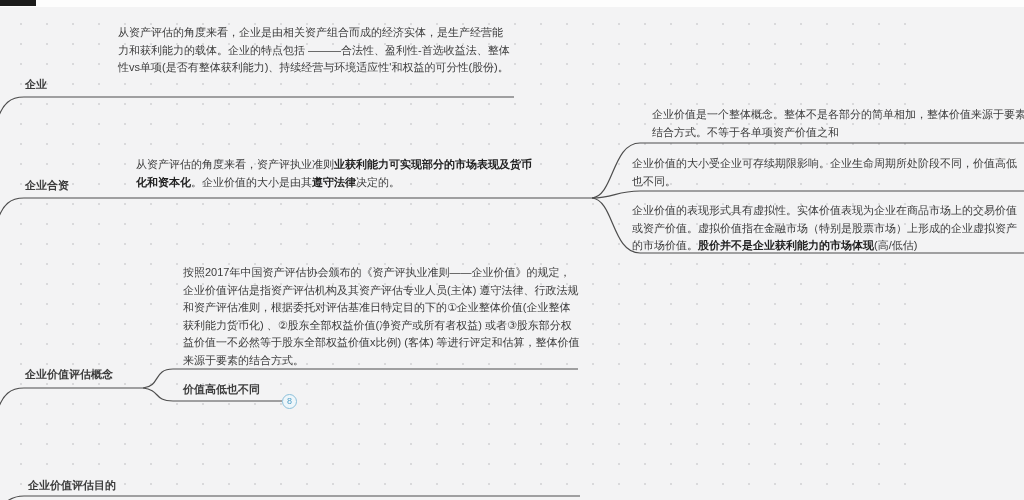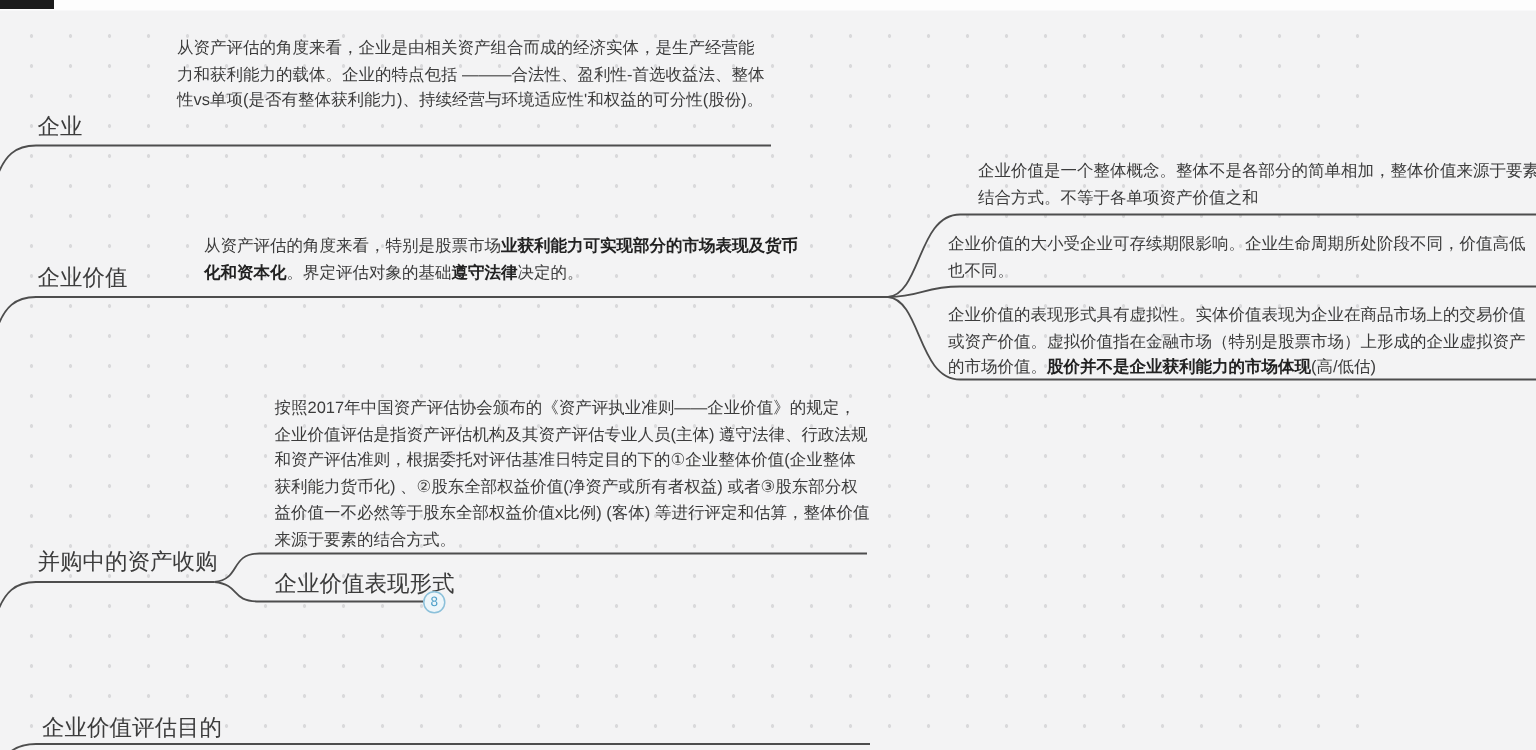--- a/index.html
+++ b/index.html
@@ -30,24 +30,25 @@
   .txt {
     position: absolute;
     font-size: 11px;
     line-height: 17.5px;
     color: #3c3c3c;
     letter-spacing: 0;
   }
   .txt .bold { font-weight: 700; color: #222222; }
   .nodelabel {
     position: absolute;
-    font-size: 15px;
+    font-size: 11px;
     line-height: 13px;
     color: #3c3c3c;
     white-space: nowrap;
+    font-weight: bold;
   }
   .badge {
     position: absolute;
     width: 13px; height: 13px;
     border: 1px solid #8bc0da;
     border-radius: 50%;
     background: #eef6fa;
     color: #4f9fc8;
     font-size: 9px; line-height: 13px;
     text-align: center;
@@ -69,27 +70,27 @@
     <path d="M592,198 C614,200 612,253 640,253 H1026"></path>
     <path d="M143,388 H24 C10,388 3,395 -2,409"></path>
     <path d="M143,388 C161,386 153,369 173,369 H578"></path>
     <path d="M143,388 C161,390 153,401 173,401 H282"></path>
     <path d="M580,496 H24 C10,496 3,503 -2,512"></path>
   </svg>
 
   <div class="txt" style="left:118px; top:24px; width:394px;"><span>从资产评估的角度来看，企业是由相关资产组合而成的经济实体，是生产经营能力和获利能力的载体。企业的特点包括 ———合法性、盈利性-首选收益法、整体性vs单项(是否有整体获利能力)、持续经营与环境适应性'和权益的可分性(股份)。</span></div>
   <div class="nodelabel" style="left:25px; top:78px;">企业</div>
 
-  <div class="txt" style="left:136px; top:156px; width:396px;"><span>从资产评估的角度来看，特别是股票市场</span><span class="bold">业获利能力可实现部分的市场表现及货币化和资本化</span><span>。界定评估对象的基础</span><span class="bold">遵守法律</span><span>决定的。</span></div>
-  <div class="nodelabel" style="left:25px; top:179px;">企业价值</div>
+  <div class="txt" style="left:136px; top:156px; width:396px;"><span>从资产评估的角度来看，资产评执业准则</span><span class="bold">业获利能力可实现部分的市场表现及货币化和资本化</span><span>。企业价值的大小是由其</span><span class="bold">遵守法律</span><span>决定的。</span></div>
+  <div class="nodelabel" style="left:25px; top:179px;">企业合资</div>
 
   <div class="txt" style="left:632px; top:106px; width:388px;margin-left:20px;"><span>企业价值是一个整体概念。整体不是各部分的简单相加，整体价值来源于要素的结合方式。不等于各单项资产价值之和</span></div>
   <div class="txt" style="left:632px; top:202px; width:390px;"><span>企业价值的表现形式具有虚拟性。实体价值表现为企业在商品市场上的交易价值或资产价值。虚拟价值指在金融市场（特别是股票市场）上形成的企业虚拟资产的市场价值。</span><span class="bold">股价并不是企业获利能力的市场体现</span><span>(高/低估)</span></div>
   <div class="txt" style="left:632px; top:155px; width:388px;"><span>企业价值的大小受企业可存续期限影响。企业生命周期所处阶段不同，价值高低也不同。</span></div>
 
   <div class="txt" style="left:183px; top:264px; width:398px;"><span>按照2017年中国资产评估协会颁布的《资产评执业准则——企业价值》的规定，企业价值评估是指资产评估机构及其资产评估专业人员(主体) 遵守法律、行政法规和资产评估准则，根据委托对评估基准日特定目的下的①企业整体价值(企业整体获利能力货币化) 、②股东全部权益价值(净资产或所有者权益) 或者③股东部分权益价值一不必然等于股东全部权益价值x比例) (客体) 等进行评定和估算，整体价值来源于要素的结合方式。</span></div>
-  <div class="nodelabel" style="left:25px; top:368px;">并购中的资产收购</div>
-  <div class="nodelabel" style="left:183px; top:383px;">企业价值表现形式</div>
+  <div class="nodelabel" style="left:25px; top:368px;">企业价值评估概念</div>
+  <div class="nodelabel" style="left:183px; top:383px;">价值高低也不同</div>
   <div class="badge" style="left:282px; top:394px;">8</div>
 
   <div class="nodelabel" style="left:28px; top:479px;">企业价值评估目的</div>
 
 </div>
 
 </body></html>

